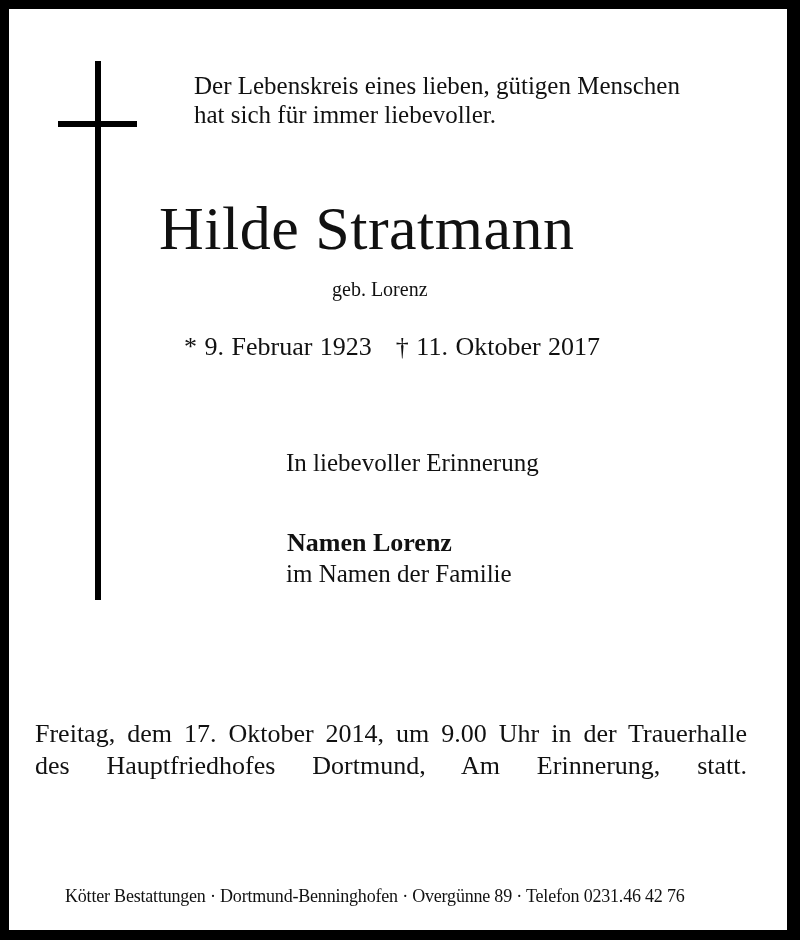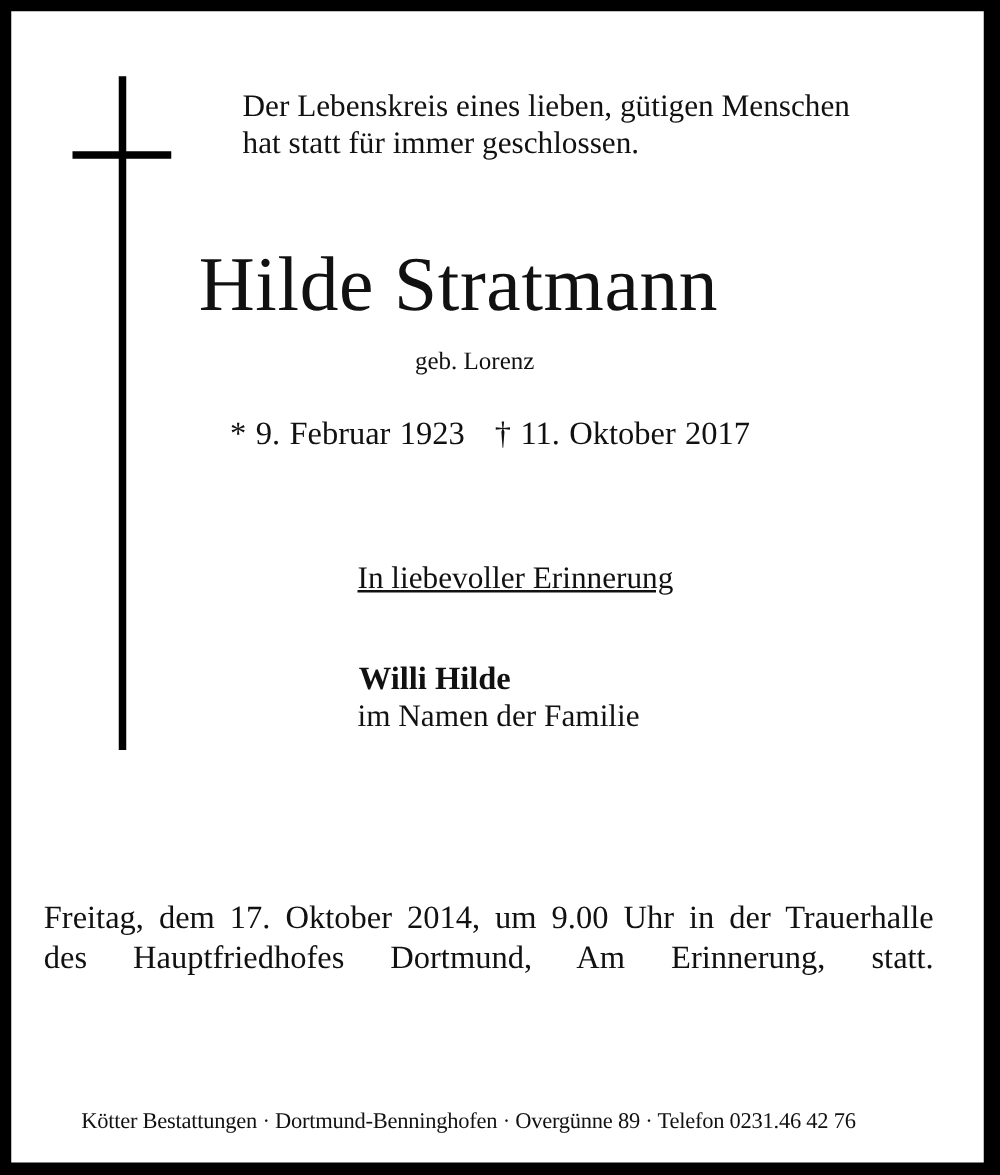--- a/index.html
+++ b/index.html
@@ -11,50 +11,50 @@
       color: #111;
     }
     .cross-v { position: absolute; left: 86px; top: 52px; width: 6px; height: 539px; background: #000; }
     .cross-h { position: absolute; left: 49px; top: 112px; width: 79px; height: 6px; background: #000; }
     .abs { position: absolute; white-space: nowrap; }
     .motto { left: 185px; top: 62px; font-size: 25px; line-height: 29px; }
     .name { left: 150px; top: 184px; font-size: 62px; font-weight: normal; letter-spacing: 0.5px; line-height: 70px; }
     .maiden { left: 323px; top: 266px; font-size: 20px; line-height: 28px; }
     .dates { left: 175px; top: 323px; font-size: 26px; line-height: 30px; word-spacing: 1px; }
     .dates .gap { display: inline-block; width: 24px; }
-    .remember { left: 277px; top: 439px; font-size: 25px; line-height: 30px; text-decoration: underline; }
+    .remember { left: 277px; top: 439px; font-size: 25px; line-height: 30px; }
     .signer { left: 278px; top: 519px; font-size: 26px; font-weight: bold; line-height: 30px; }
     .signer-sub { left: 277px; top: 550px; font-size: 25px; line-height: 30px; }
     .ceremony { left: 26px; top: 709px; width: 712px; font-size: 26px; line-height: 32px; text-align: justify; white-space: normal; }
     .ceremony span { display: block; text-align: justify; text-align-last: justify; }
     .footer { left: 56px; top: 877px; font-size: 18px; line-height: 20px; letter-spacing: -0.2px; }
   </style>
 </head>
 <body>
 
 <div class="frame">
   <div>
     <div class="cross-v"></div>
     <div class="cross-h"></div>
   </div>
 
   <div class="abs motto">
     <div>Der Lebenskreis eines lieben, gütigen Menschen</div>
-    <div>hat statt für immer geschlossen.</div>
+    <div>hat sich für immer liebevoller.</div>
   </div>
 
   <div class="abs name">Hilde Stratmann</div>
   <div class="abs maiden">geb. Lorenz</div>
 
   <div class="abs dates">
     <span>* 9. Februar 1923</span><span class="gap"></span><span>† 11. Oktober 2017</span>
   </div>
 
   <div class="abs remember">In liebevoller Erinnerung</div>
-  <div class="abs signer">Willi Hilde</div>
+  <div class="abs signer">Namen Lorenz</div>
   <div class="abs signer-sub">im Namen der Familie</div>
 
   <div class="abs ceremony">
     <span>Freitag, dem 17. Oktober 2014, um 9.00 Uhr in der Trauerhalle</span>
     <span>des Hauptfriedhofes Dortmund, Am Erinnerung, statt.</span>
   </div>
 
   <div class="abs footer">Kötter Bestattungen · Dortmund-Benninghofen · Overgünne 89 · Telefon 0231.46 42 76</div>
 </div>
 

